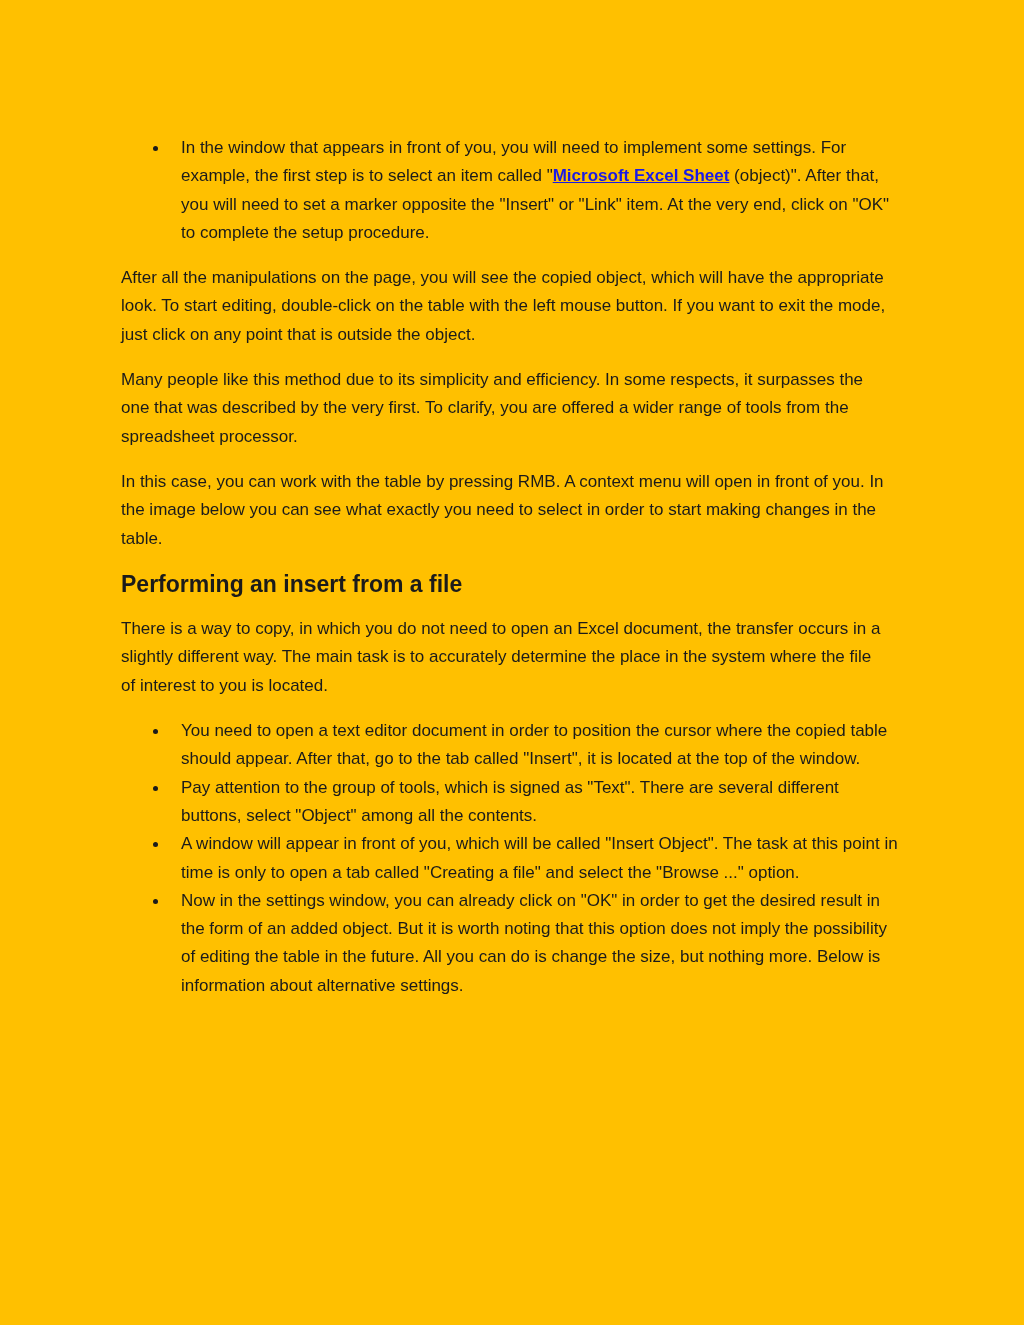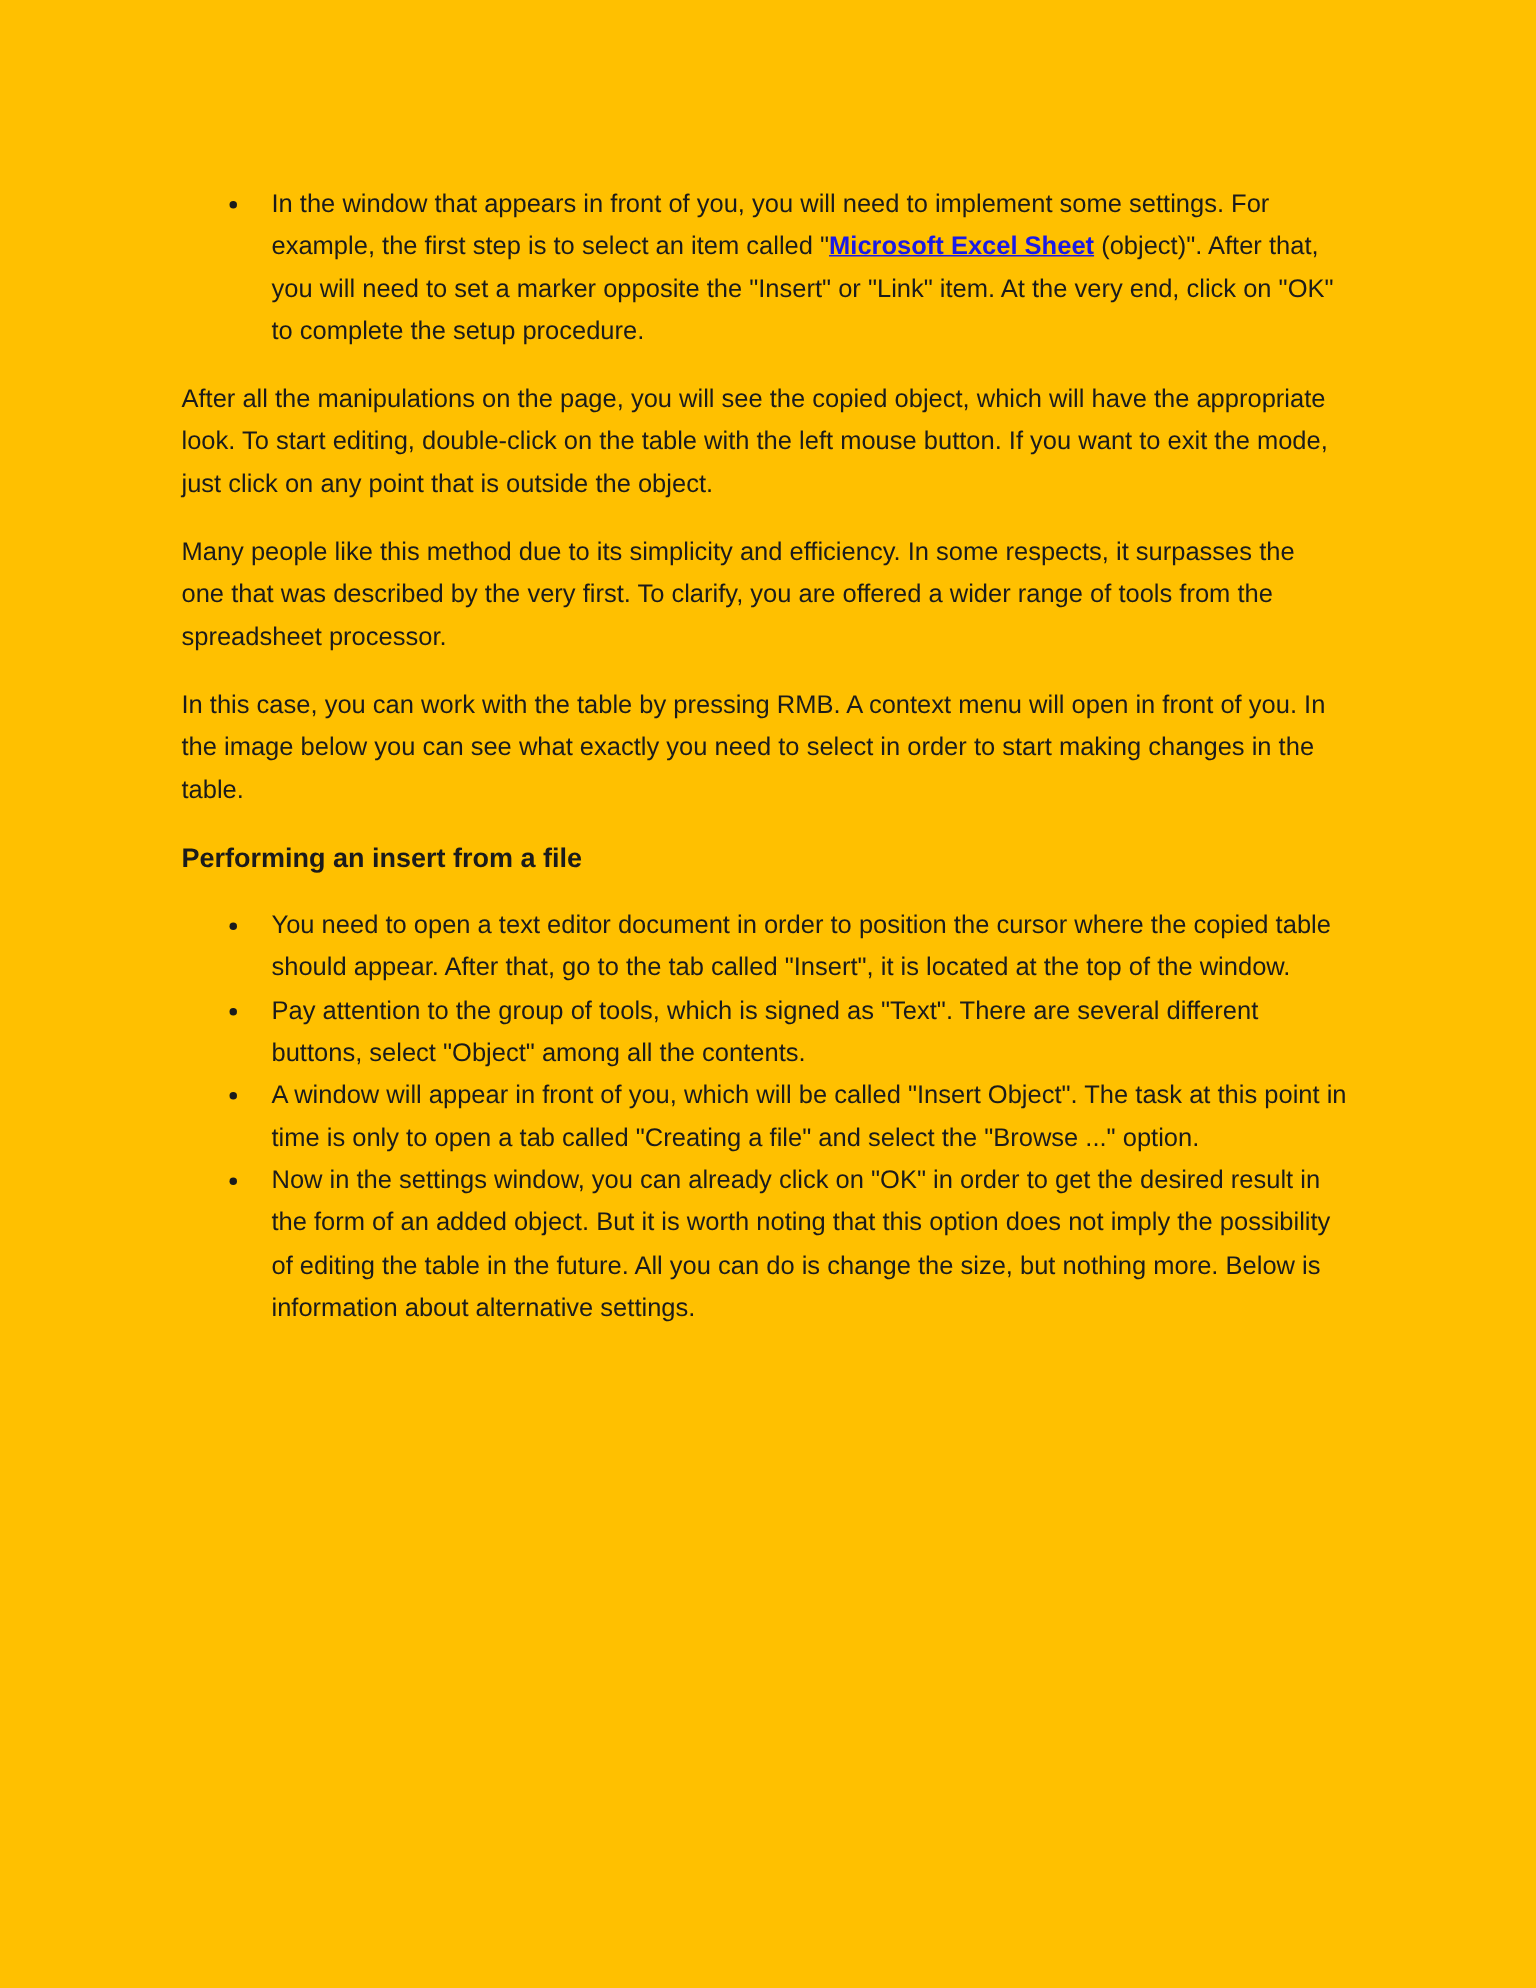--- a/index.html
+++ b/index.html
@@ -17,26 +17,26 @@
     left: 121px;
     top: 122px;
     width: 782px;
     font-size: 17px;
     line-height: 28.3px;
   }
   p.body-para { margin: 0 16px 17px 0; }
   .heading {
     font-weight: 700;
     margin: 0 0 17px 0;
-    font-size: 18px;
+    font-size: 23px;
     line-height: 28.3px;
   }
   ul.doc-list {
     list-style: none;
-    margin: 0 0 17px 0;
+    margin: 12px 0 17px 0;
     padding: 0;
   }
   ul.doc-list > li {
     position: relative;
     padding-left: 60px;
   }
   .bullet-dot {
     position: absolute;
     left: 32px;
     top: 12px;
@@ -65,20 +65,21 @@
   </ul>
 
   <p class="body-para">After all the manipulations on the page, you will see the copied object, which will have the appropriate look. To start editing, double-click on the table with the left mouse button. If you want to exit the mode, just click on any point that is outside the object.</p>
 
   <p class="body-para">Many people like this method due to its simplicity and efficiency. In some respects, it surpasses the one that was described by the very first. To clarify, you are offered a wider range of tools from the spreadsheet processor.</p>
 
   <p class="body-para">In this case, you can work with the table by pressing RMB. A context menu will open in front of you. In the image below you can see what exactly you need to select in order to start making changes in the table.</p>
 
   <p class="heading">Performing an insert from a file</p>
 
+  <p class="body-para">There is a way to copy, in which you do not need to open an Excel document, the transfer occurs in a slightly different way. The main task is to accurately determine the place in the system where the file of interest to you is located.</p>
 
 
   <ul class="doc-list">
     <li>
       <span class="bullet-dot"></span><span>You need to open a text editor document in order to position the cursor where the copied table should appear. After that, go to the tab called "Insert", it is located at the top of the window.</span>
     </li>
     <li>
       <span class="bullet-dot"></span><span>Pay attention to the group of tools, which is signed as "Text". There are several different buttons, select "Object" among all the contents.</span>
     </li>
     <li>

